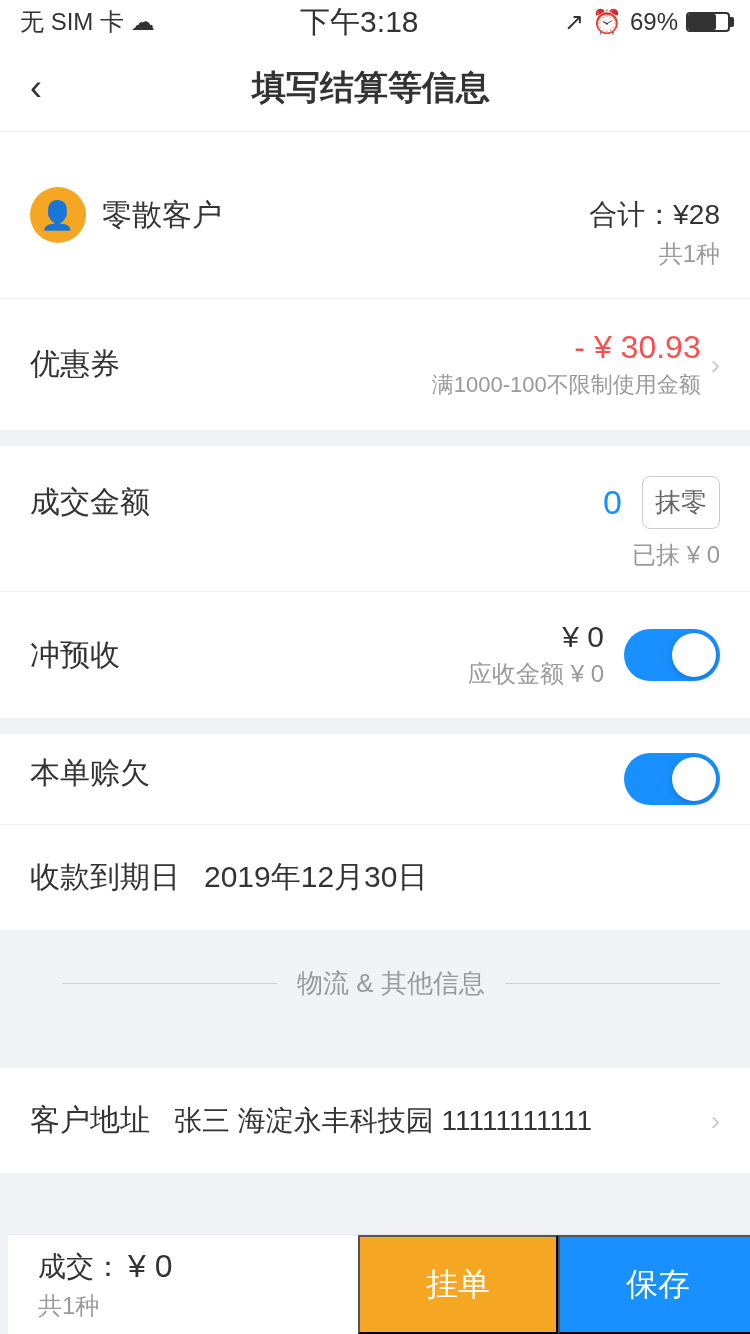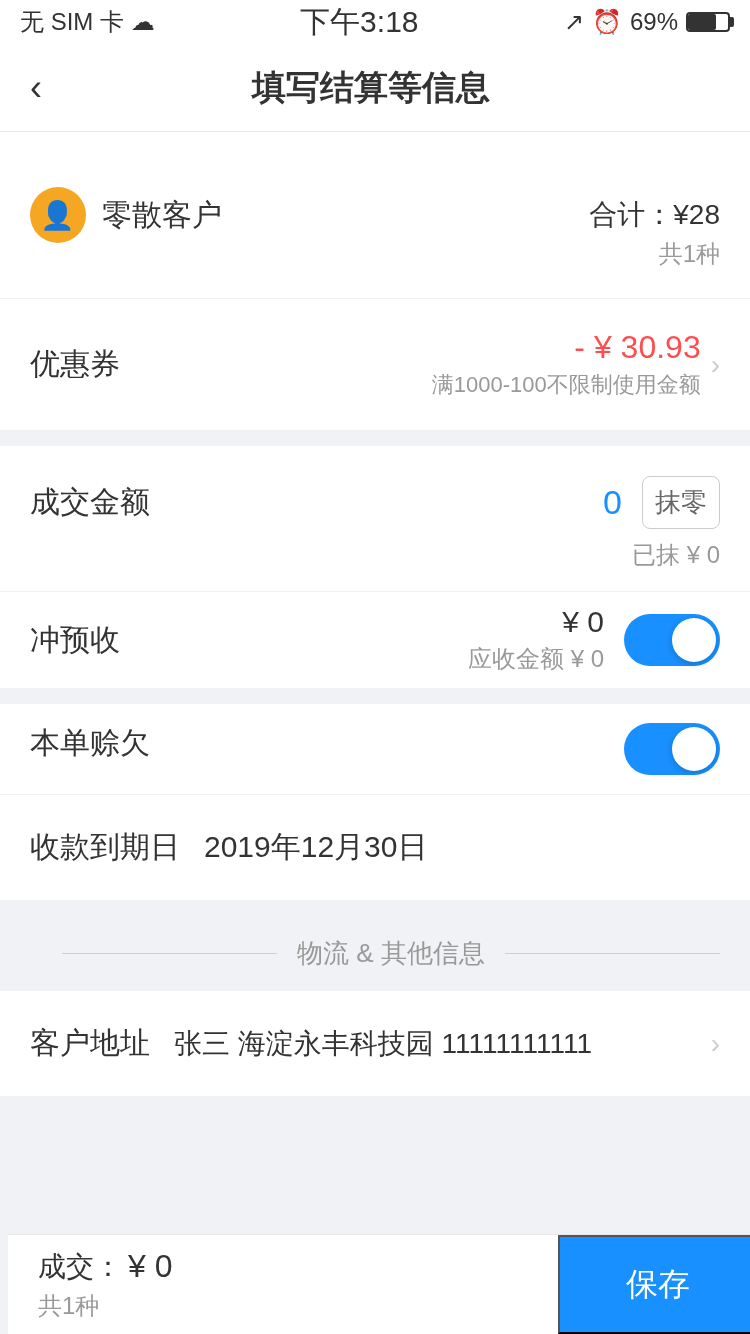--- a/index.html
+++ b/index.html
@@ -134,21 +134,21 @@
       font-size: 24px;
       color: #999;
       background: #fff;
     }
 
     
     .precollect-row {
       display: flex;
       align-items: center;
       justify-content: space-between;
-      padding: 13px 30px;
+      padding: 28px 30px;
       background: #fff;
       border-top: 1px solid #f0f0f0;
     }
     .precollect-label { font-size: 30px; color: #333; }
     .precollect-right { display: flex; align-items: center; gap: 20px; }
     .precollect-info { text-align: right; }
     .precollect-amount { font-size: 30px; color: #333; }
     .precollect-sub { font-size: 24px; color: #999; margin-top: 4px; }
 
     
@@ -210,20 +210,21 @@
       background: #d0d0d0;
     }
 
     
     .address-row {
       display: flex;
       align-items: center;
       justify-content: space-between;
       padding: 32px 30px;
       background: #fff;
+      margin-top: 47px;
     }
     .address-label { font-size: 30px; color: #333; flex-shrink: 0; margin-right: 24px; }
     .address-value { font-size: 28px; color: #333; flex: 1; }
 
     
     .bottom-bar {
       position: fixed;
       bottom: 0;
       left: 8px;
       width: 750px;
@@ -347,14 +348,15 @@
 <div style="height: 116px;"></div>
 
 <div class="bottom-bar">
   <div class="bottom-info">
     <div class="bottom-deal">
       <span>成交：</span>
       <span class="bottom-deal-amount">¥ 0</span>
     </div>
     <div class="bottom-count">共1种</div>
   </div>
+  <button class="bottom-btn btn-hold">挂单</button>
   <button class="bottom-btn btn-save">保存</button>
 </div>
 
 </body></html>

